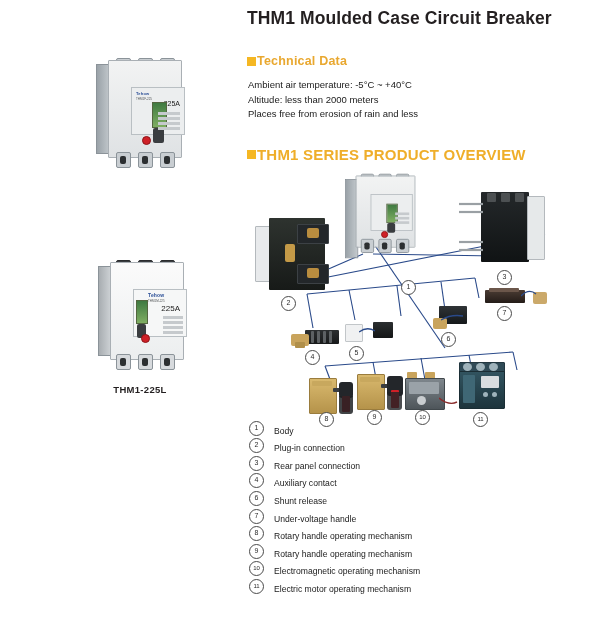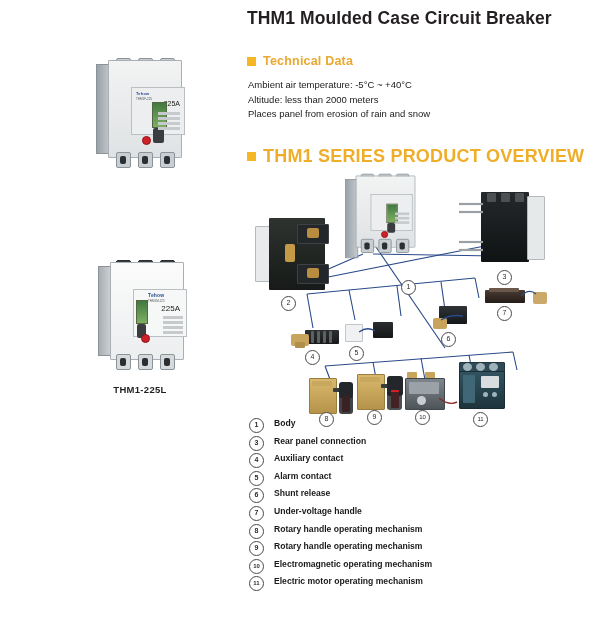--- a/index.html
+++ b/index.html
@@ -8,26 +8,26 @@
     font-family:"Liberation Sans","DejaVu Sans",sans-serif;
     color:#1a1a1a;position:relative;overflow:hidden;
   }
   .page{position:absolute;inset:0;}
 
   
   .doc-title{
     position:absolute;left:247px;top:8px;width:360px;
     font-size:17.5px;font-weight:bold;letter-spacing:.1px;color:#231f20;
   }
-  .sec-head{position:absolute;display:flex;align-items:center;gap:7px;}
+  .sec-head{position:absolute;display:flex;align-items:center;gap:1px;}
   .sec-bullet{width:9px;height:9px;background:#F5B723;display:block;flex:0 0 auto;}
   .sec-label{font-size:12.5px;font-weight:bold;color:#E9A830;letter-spacing:.2px;}
   #sec-tech{left:247px;top:54px;}
   #sec-over{left:247px;top:146px;}
-  #sec-over .sec-label{font-size:18px;color:#EFAE2A;}
+  #sec-over .sec-label{font-size:15px;color:#EFAE2A;}
 
   .tech-list{position:absolute;left:248px;top:78px;width:330px;}
   .tech-line{font-size:9.5px;line-height:14.6px;color:#1a1a1a;white-space:nowrap;}
 
   
   .prod{position:absolute;}
   .prod-cap{
     position:absolute;width:160px;text-align:center;
     font-size:9.5px;font-weight:bold;color:#231f20;letter-spacing:.3px;
   }
@@ -67,21 +67,21 @@
     position:absolute;width:13px;height:13px;border:1px solid #4a4a4a;border-radius:50%;
     background:#fff;font-size:7px;line-height:12px;text-align:center;color:#2b2b2b;
   }
   .num.n2d{font-size:6px;}
 
   
   .blk{position:absolute;border-radius:1px;}
 
   
   .legend{position:absolute;left:249px;top:418px;}
-  .leg-item{display:flex;align-items:flex-start;height:17.6px;font-weight:bold;}
+  .leg-item{display:flex;align-items:flex-end;height:17.6px;}
   .leg-num{
     width:13px;height:13px;border:1px solid #4a4a4a;border-radius:50%;
     font-size:7px;line-height:12px;text-align:center;color:#2b2b2b;flex:0 0 auto;
   }
   .leg-num.two{font-size:6px;}
   .leg-text{font-size:8.6px;color:#1a1a1a;margin-left:10px;white-space:nowrap;}
 </style>
 </head>
 <body>
 
@@ -90,21 +90,21 @@
   <div class="doc-title">THM1 Moulded Case Circuit Breaker</div>
 
   <div class="sec-head" id="sec-tech">
     <span class="sec-bullet"></span>
     <span class="sec-label">Technical Data</span>
   </div>
 
   <div class="tech-list">
     <div class="tech-line">Ambient air temperature: -5°C ~ +40°C</div>
     <div class="tech-line">Altitude: less than 2000 meters</div>
-    <div class="tech-line">Places panel from erosion of rain and snow</div>
+    <div class="tech-line">Places free from erosion of rain and less</div>
   </div>
 
   <div class="sec-head" id="sec-over">
     <span class="sec-bullet"></span>
     <span class="sec-label">THM1 SERIES PRODUCT OVERVIEW</span>
   </div>
 
   <div class="prod" id="prod1">
     <div class="mccb" style="width:88px;height:112px;">
       <div class="side"></div>
@@ -357,32 +357,32 @@
     <div class="num n2d" style="left:228px;top:242px;">11</div>
 
   </div>
 
   <div class="legend">
     <div class="leg-item">
       <span class="leg-num">1</span>
       <span class="leg-text">Body</span>
     </div>
     <div class="leg-item">
+      <span class="leg-num">2</span>
+      <span class="leg-text">Plug-in connection</span>
+    </div>
+    <div class="leg-item">
       <span class="leg-num">3</span>
       <span class="leg-text">Rear panel connection</span>
     </div>
     <div class="leg-item">
       <span class="leg-num">4</span>
       <span class="leg-text">Auxiliary contact</span>
     </div>
     <div class="leg-item">
-      <span class="leg-num">5</span>
-      <span class="leg-text">Alarm contact</span>
-    </div>
-    <div class="leg-item">
       <span class="leg-num">6</span>
       <span class="leg-text">Shunt release</span>
     </div>
     <div class="leg-item">
       <span class="leg-num">7</span>
       <span class="leg-text">Under-voltage handle</span>
     </div>
     <div class="leg-item">
       <span class="leg-num">8</span>
       <span class="leg-text">Rotary handle operating mechanism</span>

